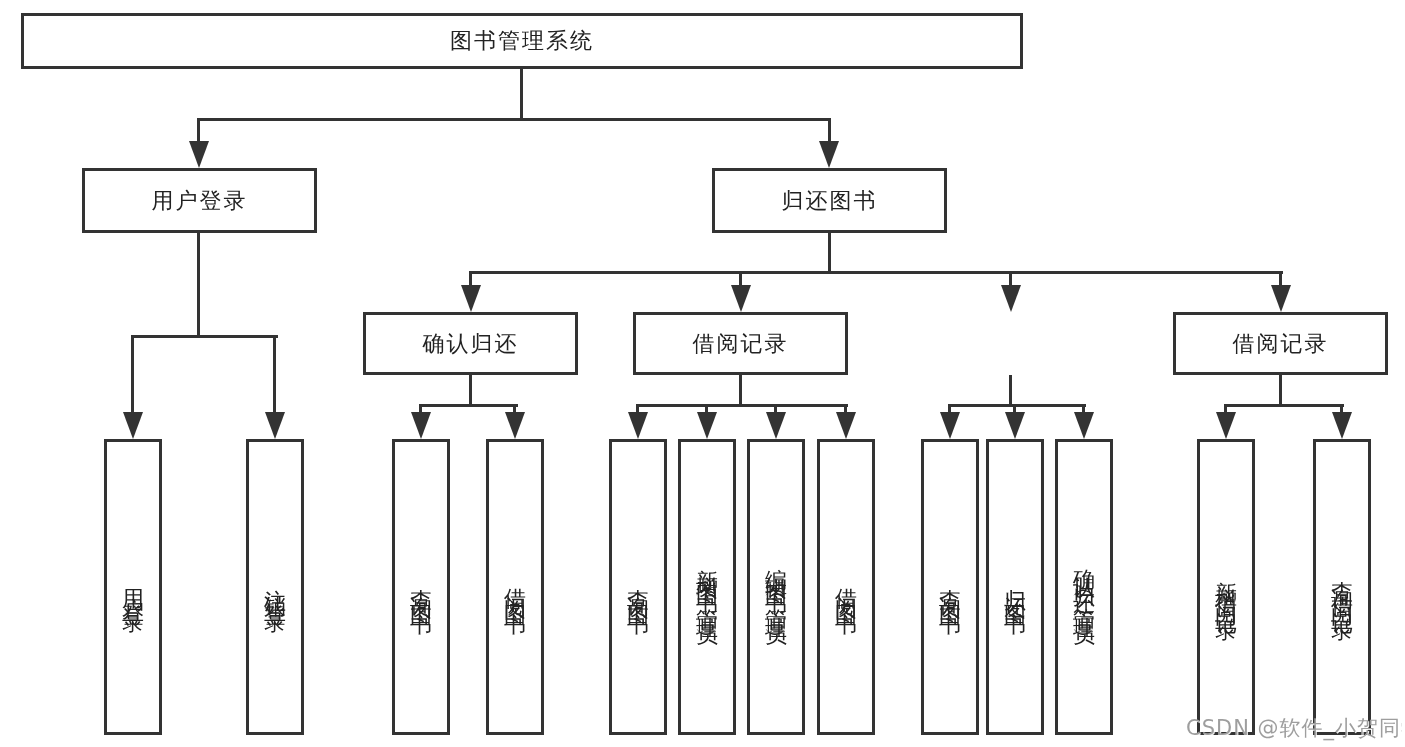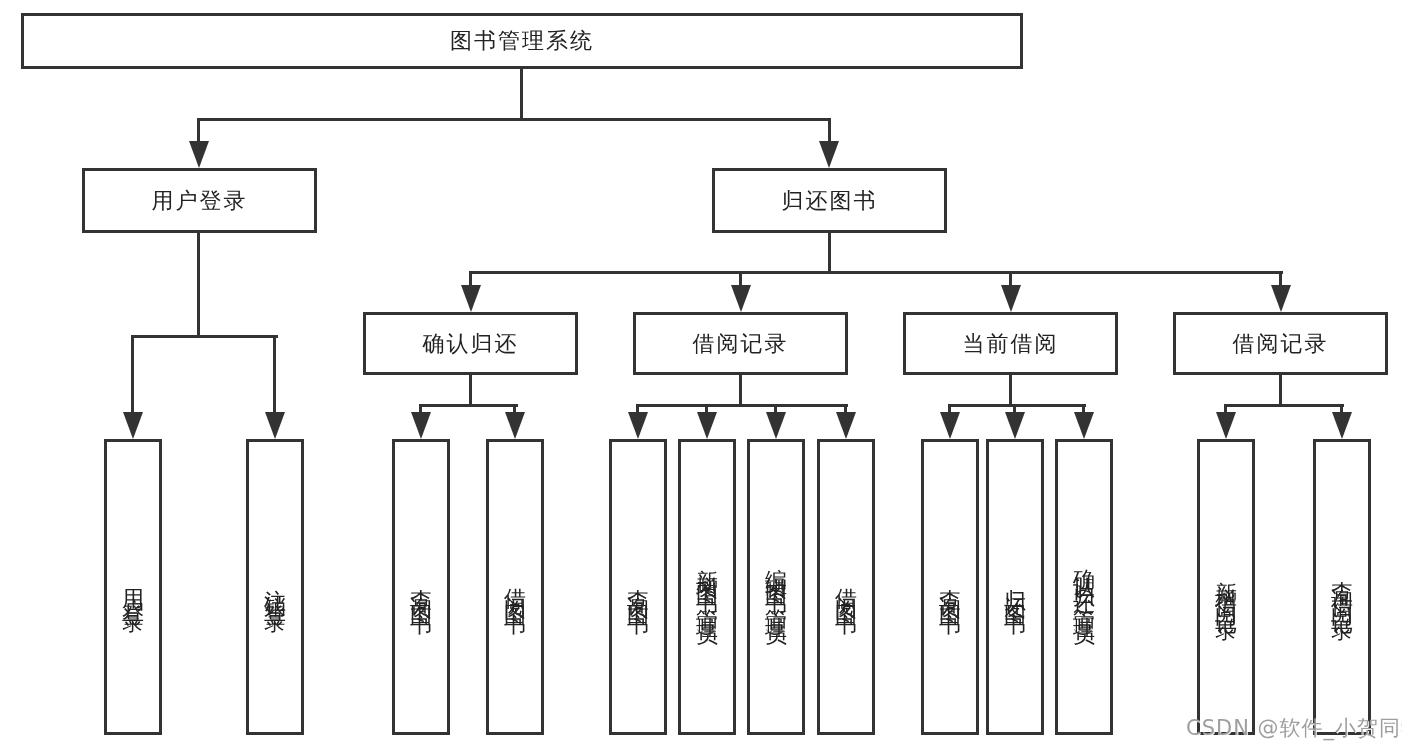--- a/index.html
+++ b/index.html
@@ -72,21 +72,20 @@
   <div class="arrow" style="left:461px;top:285px"></div>
   <div class="vline" style="left:739px;top:273px;height:16px"></div>
   <div class="arrow" style="left:731px;top:285px"></div>
   <div class="vline" style="left:1009px;top:273px;height:16px"></div>
   <div class="arrow" style="left:1001px;top:285px"></div>
   <div class="vline" style="left:1279px;top:273px;height:16px"></div>
   <div class="arrow" style="left:1271px;top:285px"></div>
 
   <div class="box h" style="left:363px;top:312px;width:215px;height:63px">确认归还</div>
   <div class="box h" style="left:633px;top:312px;width:215px;height:63px">借阅记录</div>
-  <div class="box h" style="left:903px;top:312px;width:215px;height:63px">当前借阅</div>
   <div class="box h" style="left:1173px;top:312px;width:215px;height:63px">借阅记录</div>
 
   <div class="vline" style="left:469px;top:375px;height:32px"></div>
   <div class="hline" style="left:419px;top:404px;width:99px"></div>
   <div class="vline" style="left:419px;top:406px;height:10px"></div>
   <div class="arrow" style="left:411px;top:412px"></div>
   <div class="vline" style="left:513px;top:406px;height:10px"></div>
   <div class="arrow" style="left:505px;top:412px"></div>
 
   <div class="vline" style="left:739px;top:375px;height:32px"></div>

